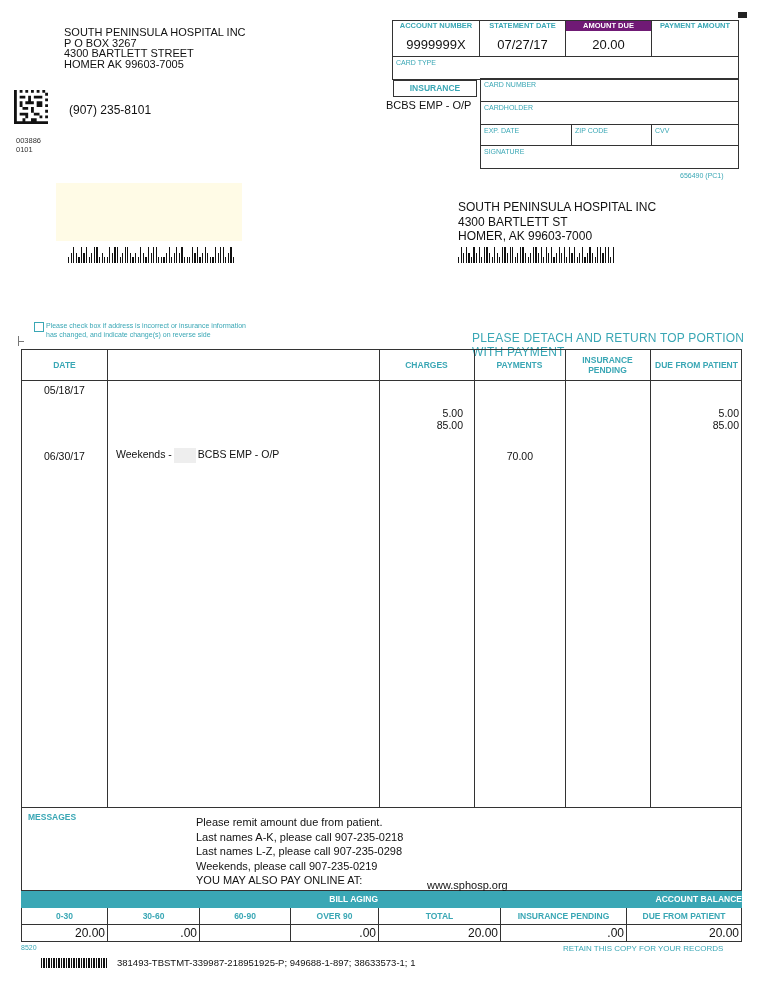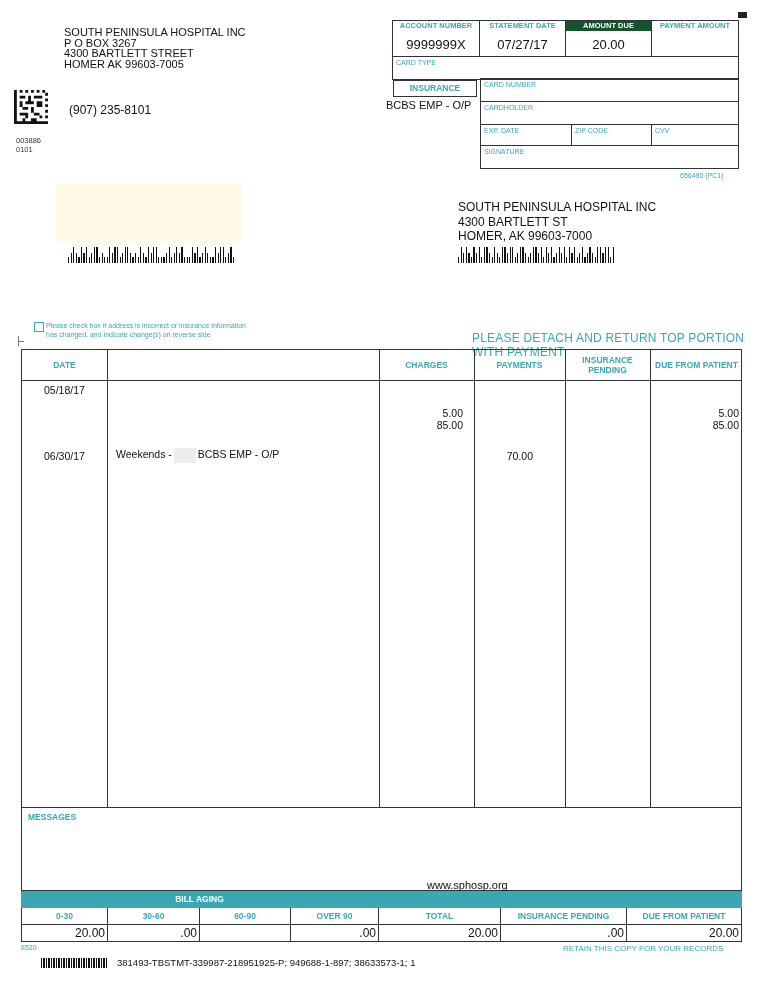--- a/index.html
+++ b/index.html
@@ -13,21 +13,21 @@
   .phone { left: 69px; top: 103px; font-size: 12px; }
   .datamatrix { left: 14px; top: 90px; width: 34px; height: 34px; }
   .small-code { left: 16px; top: 136px; font-size: 7.5px; line-height: 9px; color: #333; }
 
   
   .pay-box { left: 392px; top: 20px; width: 347px; border: 1px solid #333; }
   .pay-row { display: flex; }
   .pay-cell { border-right: 1px solid #333; height: 35px; position: relative; }
   .pay-cell:last-child { border-right: none; }
   .pay-cell .hdr { font-size: 7.5px; font-weight: bold; text-align: center; color: #3aa7b5; height: 10px; line-height: 10px; }
-  .pay-cell .hdr.fill { background: #14532d; color: #fff; }
+  .pay-cell .hdr.fill { background: #701a75; color: #fff; }
   .pay-cell .val { text-align: center; font-size: 13px; margin-top: 6px; }
   .card-type { border-top: 1px solid #333; height: 23px; font-size: 7px; color: #3aa7b5; padding: 2px 3px; }
   .insurance-label { left: 393px; top: 80px; width: 84px; height: 17px; border: 1px solid #333; font-size: 8.5px; font-weight: bold; color: #3aa7b5; text-align: center; line-height: 15px; }
   .insurance-val { left: 386px; top: 99px; font-size: 11px; }
   .card-fields { left: 480px; top: 78px; width: 259px; border: 1px solid #333; border-top: none; }
   .cf-row { border-top: 1px solid #333; height: 23px; display: flex; }
   .cf-cell { font-size: 7px; color: #3aa7b5; padding: 2px 3px; border-right: 1px solid #333; }
   .cf-cell:last-child { border-right: none; }
   .form-code { left: 680px; top: 172px; font-size: 7px; color: #3aa7b5; }
 
@@ -51,21 +51,21 @@
   .cell { position: absolute; font-size: 10.5px; line-height: 11.5px; }
   .num { text-align: right; }
   .greybox { display: inline-block; width: 22px; height: 15px; background: #eee; vertical-align: middle; margin: 0 2px; }
 
   .messages { position: absolute; left: 21px; top: 808px; width: 721px; height: 83px; border: 1px solid #333; border-top: none; }
   .msg-label { position: absolute; left: 6px; top: 4px; font-size: 8.5px; font-weight: bold; color: #3aa7b5; }
   .msg-lines { position: absolute; left: 174px; top: 7px; font-size: 11px; line-height: 14.5px; }
   .msg-url { position: absolute; left: 405px; top: 71px; font-size: 11px; }
 
   .sum-band { position: absolute; left: 21px; top: 891px; width: 721px; height: 17px; background: #3aa7b5; display: flex; }
-  .sum-band div { color: #fff; font-size: 8.5px; font-weight: bold; text-align: center; line-height: 17px; }
+  .sum-band div { color: #fff; font-size: 8.5px; font-weight: bold; text-align: right; line-height: 17px; }
   .sum-hdr { position: absolute; left: 21px; top: 908px; width: 721px; height: 16px; display: flex; border-left: 1px solid #333; border-right: 1px solid #333; }
   .sum-hdr div, .sum-vals div { border-right: 1px solid #333; }
   .sum-hdr div:last-child, .sum-vals div:last-child { border-right: none; }
   .sum-hdr div { font-size: 8.5px; font-weight: bold; color: #3aa7b5; text-align: center; line-height: 16px; }
   .sum-vals { position: absolute; left: 21px; top: 924px; width: 721px; height: 18px; display: flex; border: 1px solid #333; }
   .sum-vals div { font-size: 12px; text-align: right; padding-right: 2px; line-height: 17px; }
 
   .footer-code { left: 21px; top: 944px; font-size: 7px; color: #3aa7b5; }
   .retain { left: 563px; top: 944px; font-size: 8px; color: #3aa7b5; }
   .ftbarcode { left: 41px; top: 958px; width: 66px; height: 10px; background: repeating-linear-gradient(90deg,#111 0 1px,#fff 1px 2px,#111 2px 4px,#fff 4px 5px); }
@@ -306,25 +306,33 @@
 
   <div class="cell" style="left:22px;top:101px">06/30/17</div>
   <div class="cell" style="left:94px;top:98px">
     <span>Weekends -</span><span class="greybox"></span><span>BCBS EMP - O/P</span>
   </div>
   <div class="cell num" style="left:428px;width:83px;top:101px">70.00</div>
 </div>
 
 <div class="messages">
   <div class="msg-label">MESSAGES</div>
+  <div class="msg-lines">
+    <div>Please remit amount due from patient.</div>
+    <div>Last names A-K, please call 907-235-0218</div>
+    <div>Last names L-Z, please call 907-235-0298</div>
+    <div>Weekends, please call 907-235-0219</div>
+    <div>YOU MAY ALSO PAY ONLINE AT:</div>
+  </div>
   <div class="msg-url">www.sphosp.org</div>
 </div>
 
 <div class="sum-band">
   <div style="width:357px">BILL AGING</div>
+  <div style="width:364px">ACCOUNT BALANCE</div>
 </div>
 <div class="sum-hdr">
   <div style="width:86px">0-30</div>
   <div style="width:92px">30-60</div>
   <div style="width:91px">60-90</div>
   <div style="width:88px">OVER 90</div>
   <div style="width:122px">TOTAL</div>
   <div style="width:126px">INSURANCE PENDING</div>
   <div style="width:114px">DUE FROM PATIENT</div>
 </div>

